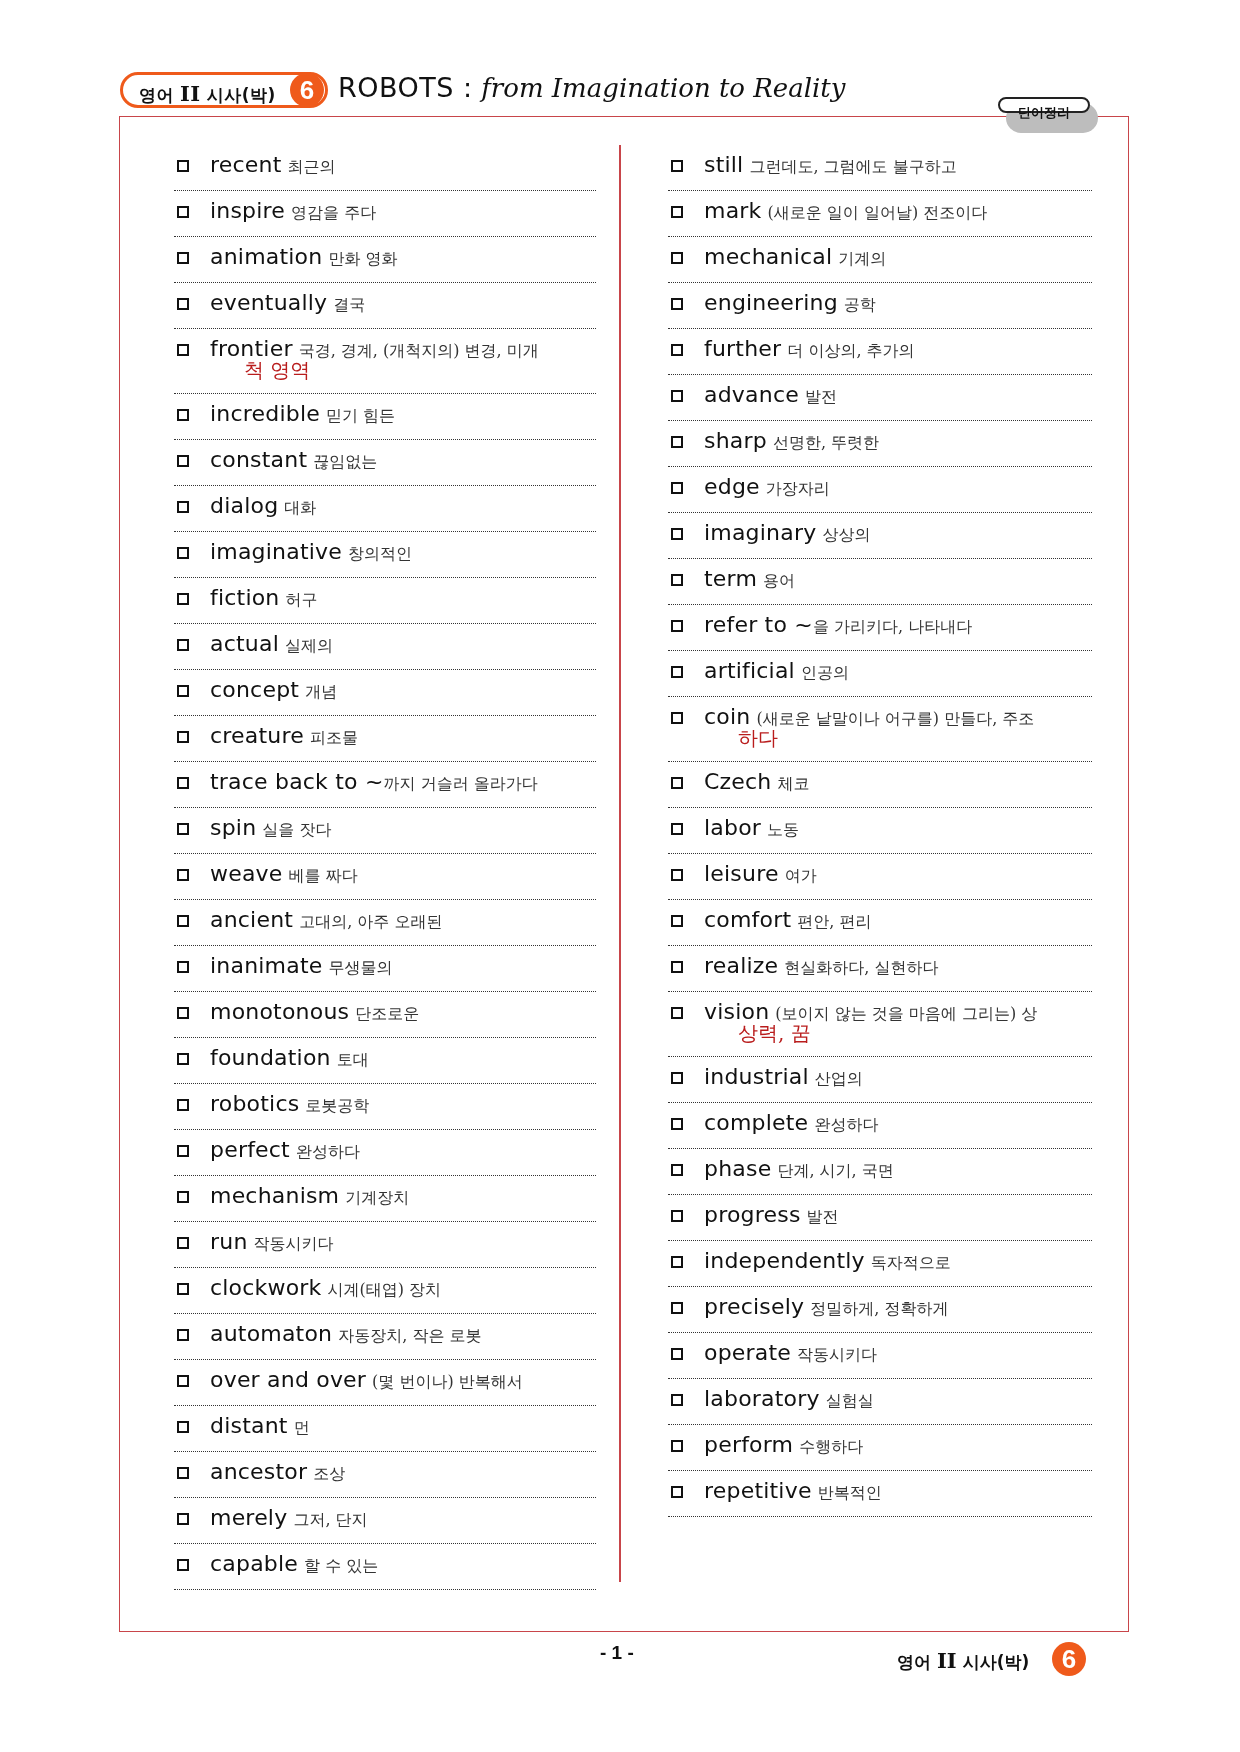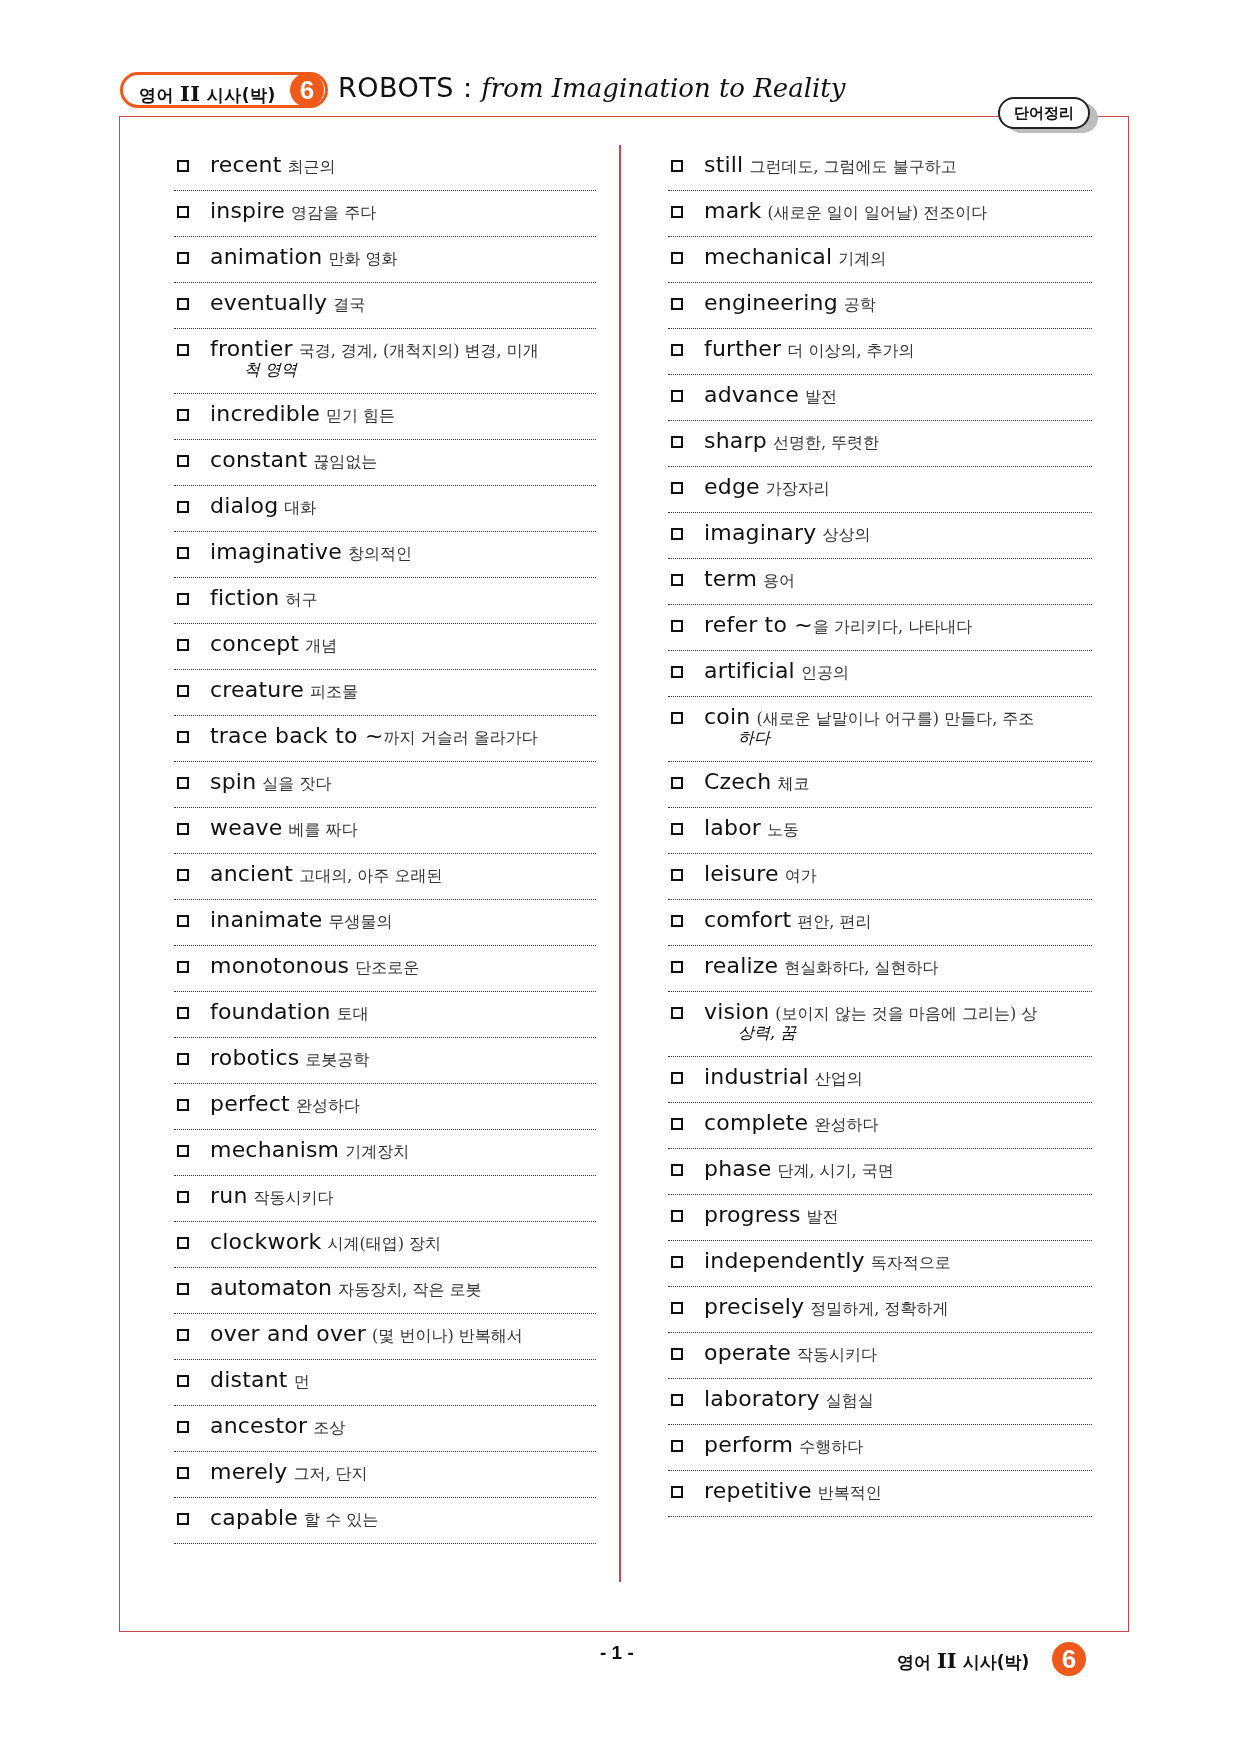--- a/index.html
+++ b/index.html
@@ -17,40 +17,40 @@
                 font-family:"Liberation Sans", sans-serif; }
   .hdr-num { left:290px; top:73px; }
   .hdr-title { position:absolute; left:338px; top:72px; font-size:27px; white-space:nowrap;
                font-family:"DejaVu Sans", sans-serif; color:#111;text-align:right; }
   .hdr-title .robots { font-weight:normal; letter-spacing:0.5px; }
   .hdr-title .sub { font-style:italic; font-family:"DejaVu Serif", serif; font-size:26px; }
 
   
   .frame { position:absolute; left:119px; top:116px; width:1010px; height:1516px;
            border:1.5px solid #c8454a; box-sizing:border-box; }
-  .badge { position:absolute; left:998px; top:97px; width:92px; height:32px; border:2px solid #222;
+  .badge { position:absolute; left:998px; top:97px; width:92px; height:16px; border:2px solid #222;
            border-radius:16px; background:#fff; box-sizing:border-box; text-align:center;
-           font-size:15px; font-weight:bold; line-height:28px; z-index:2; }
+           font-size:13px; font-weight:bold; line-height:28px; z-index:2; }
   .badge-shadow { position:absolute; left:1006px; top:103px; width:92px; height:30px; border-radius:16px;
                   background:#bdbdbd; z-index:1; }
 
   .divider { position:absolute; left:619px; top:145px; width:1.5px; height:1437px; background:#c8454a; }
 
   
   .col { position:absolute; top:145px; }
   .col-left { left:174px; width:422px; }
   .col-right { left:668px; width:424px; }
   .item { position:relative; border-bottom:1.2px dotted #333; box-sizing:border-box;
           padding:7px 0 8px 36px; }
   .item .cb { position:absolute; left:3px; top:15px; width:12px; height:12px; border:2.5px solid #111;
               box-sizing:border-box; }
   .item .en { font-size:22px; font-family:"DejaVu Sans", sans-serif; color:#111; letter-spacing:0.2px; }
   .item .ko { font-size:16px; font-family:"DejaVu Serif", serif; color:#333; margin-left:6px; }
-  .item .cont { display:block; font-size:16px; font-family:"DejaVu Serif", serif; color:#000000;
-                padding-left:34px; margin-top:-2px; line-height:20px;font-style:italic; }
+  .item .cont { display:block; font-size:20px; font-family:"DejaVu Serif", serif; color:#b91c1c;
+                padding-left:34px; margin-top:-2px; line-height:20px; }
   .h1 { height:46px; }
   .h2 { height:65px; }
 
   
   .page-num { position:absolute; left:600px; top:1642px; font-size:19px; font-weight:bold;
               font-family:"Liberation Sans", sans-serif; }
   .ftr-subj { position:absolute; left:897px; top:1648px; font-size:17px; font-weight:bold; white-space:nowrap; }
   .ftr-subj .roman { font-family:"DejaVu Serif", serif; font-size:21px; font-weight:bold; margin:0 6px; }
   .ftr-num { left:1052px; top:1642px; }
 </style>
@@ -75,20 +75,21 @@
     <div class="item h1"><span class="cb"></span><span class="en">recent</span><span class="ko">최근의</span></div>
     <div class="item h1"><span class="cb"></span><span class="en">inspire</span><span class="ko">영감을 주다</span></div>
     <div class="item h1"><span class="cb"></span><span class="en">animation</span><span class="ko">만화 영화</span></div>
     <div class="item h1"><span class="cb"></span><span class="en">eventually</span><span class="ko">결국</span></div>
     <div class="item h2"><span class="cb"></span><span class="en">frontier</span><span class="ko">국경, 경계, (개척지의) 변경, 미개</span><span class="cont">척 영역</span></div>
     <div class="item h1"><span class="cb"></span><span class="en">incredible</span><span class="ko">믿기 힘든</span></div>
     <div class="item h1"><span class="cb"></span><span class="en">constant</span><span class="ko">끊임없는</span></div>
     <div class="item h1"><span class="cb"></span><span class="en">dialog</span><span class="ko">대화</span></div>
     <div class="item h1"><span class="cb"></span><span class="en">imaginative</span><span class="ko">창의적인</span></div>
     <div class="item h1"><span class="cb"></span><span class="en">fiction</span><span class="ko">허구</span></div>
+    <div class="item h1"><span class="cb"></span><span class="en">actual</span><span class="ko">실제의</span></div>
     <div class="item h1"><span class="cb"></span><span class="en">concept</span><span class="ko">개념</span></div>
     <div class="item h1"><span class="cb"></span><span class="en">creature</span><span class="ko">피조물</span></div>
     <div class="item h1"><span class="cb"></span><span class="en">trace back to ~</span><span class="ko" style="margin-left: 0px;">까지 거슬러 올라가다</span></div>
     <div class="item h1"><span class="cb"></span><span class="en">spin</span><span class="ko">실을 잣다</span></div>
     <div class="item h1"><span class="cb"></span><span class="en">weave</span><span class="ko">베를 짜다</span></div>
     <div class="item h1"><span class="cb"></span><span class="en">ancient</span><span class="ko">고대의, 아주 오래된</span></div>
     <div class="item h1"><span class="cb"></span><span class="en">inanimate</span><span class="ko">무생물의</span></div>
     <div class="item h1"><span class="cb"></span><span class="en">monotonous</span><span class="ko">단조로운</span></div>
     <div class="item h1"><span class="cb"></span><span class="en">foundation</span><span class="ko">토대</span></div>
     <div class="item h1"><span class="cb"></span><span class="en">robotics</span><span class="ko">로봇공학</span></div>

